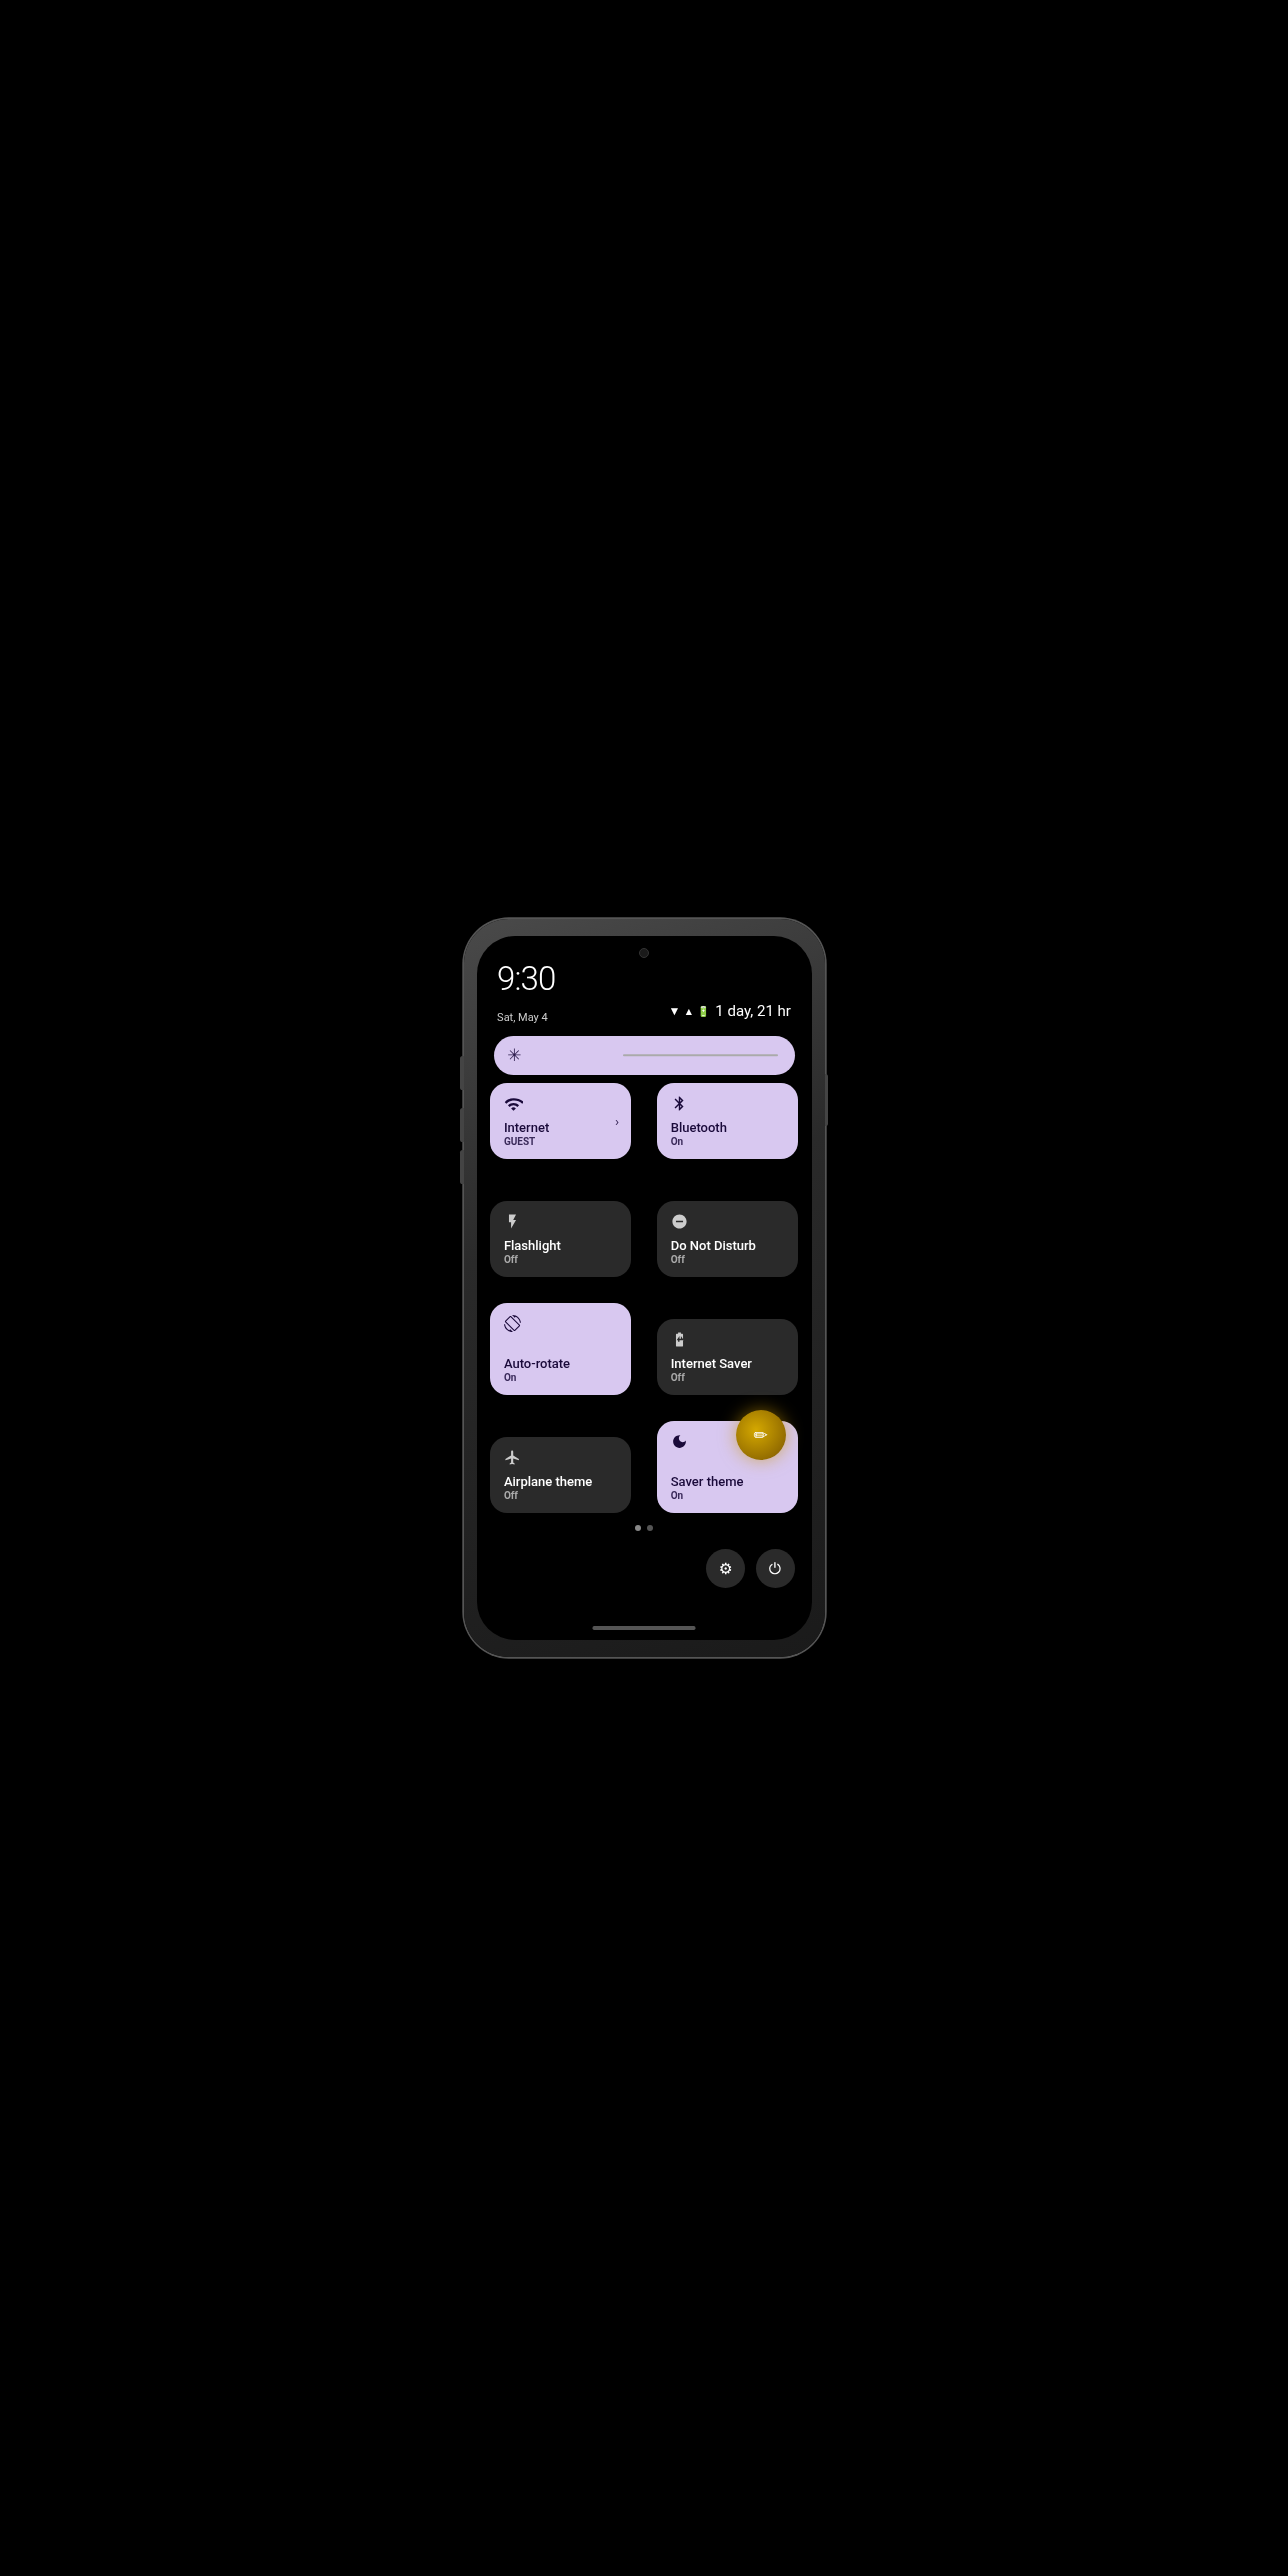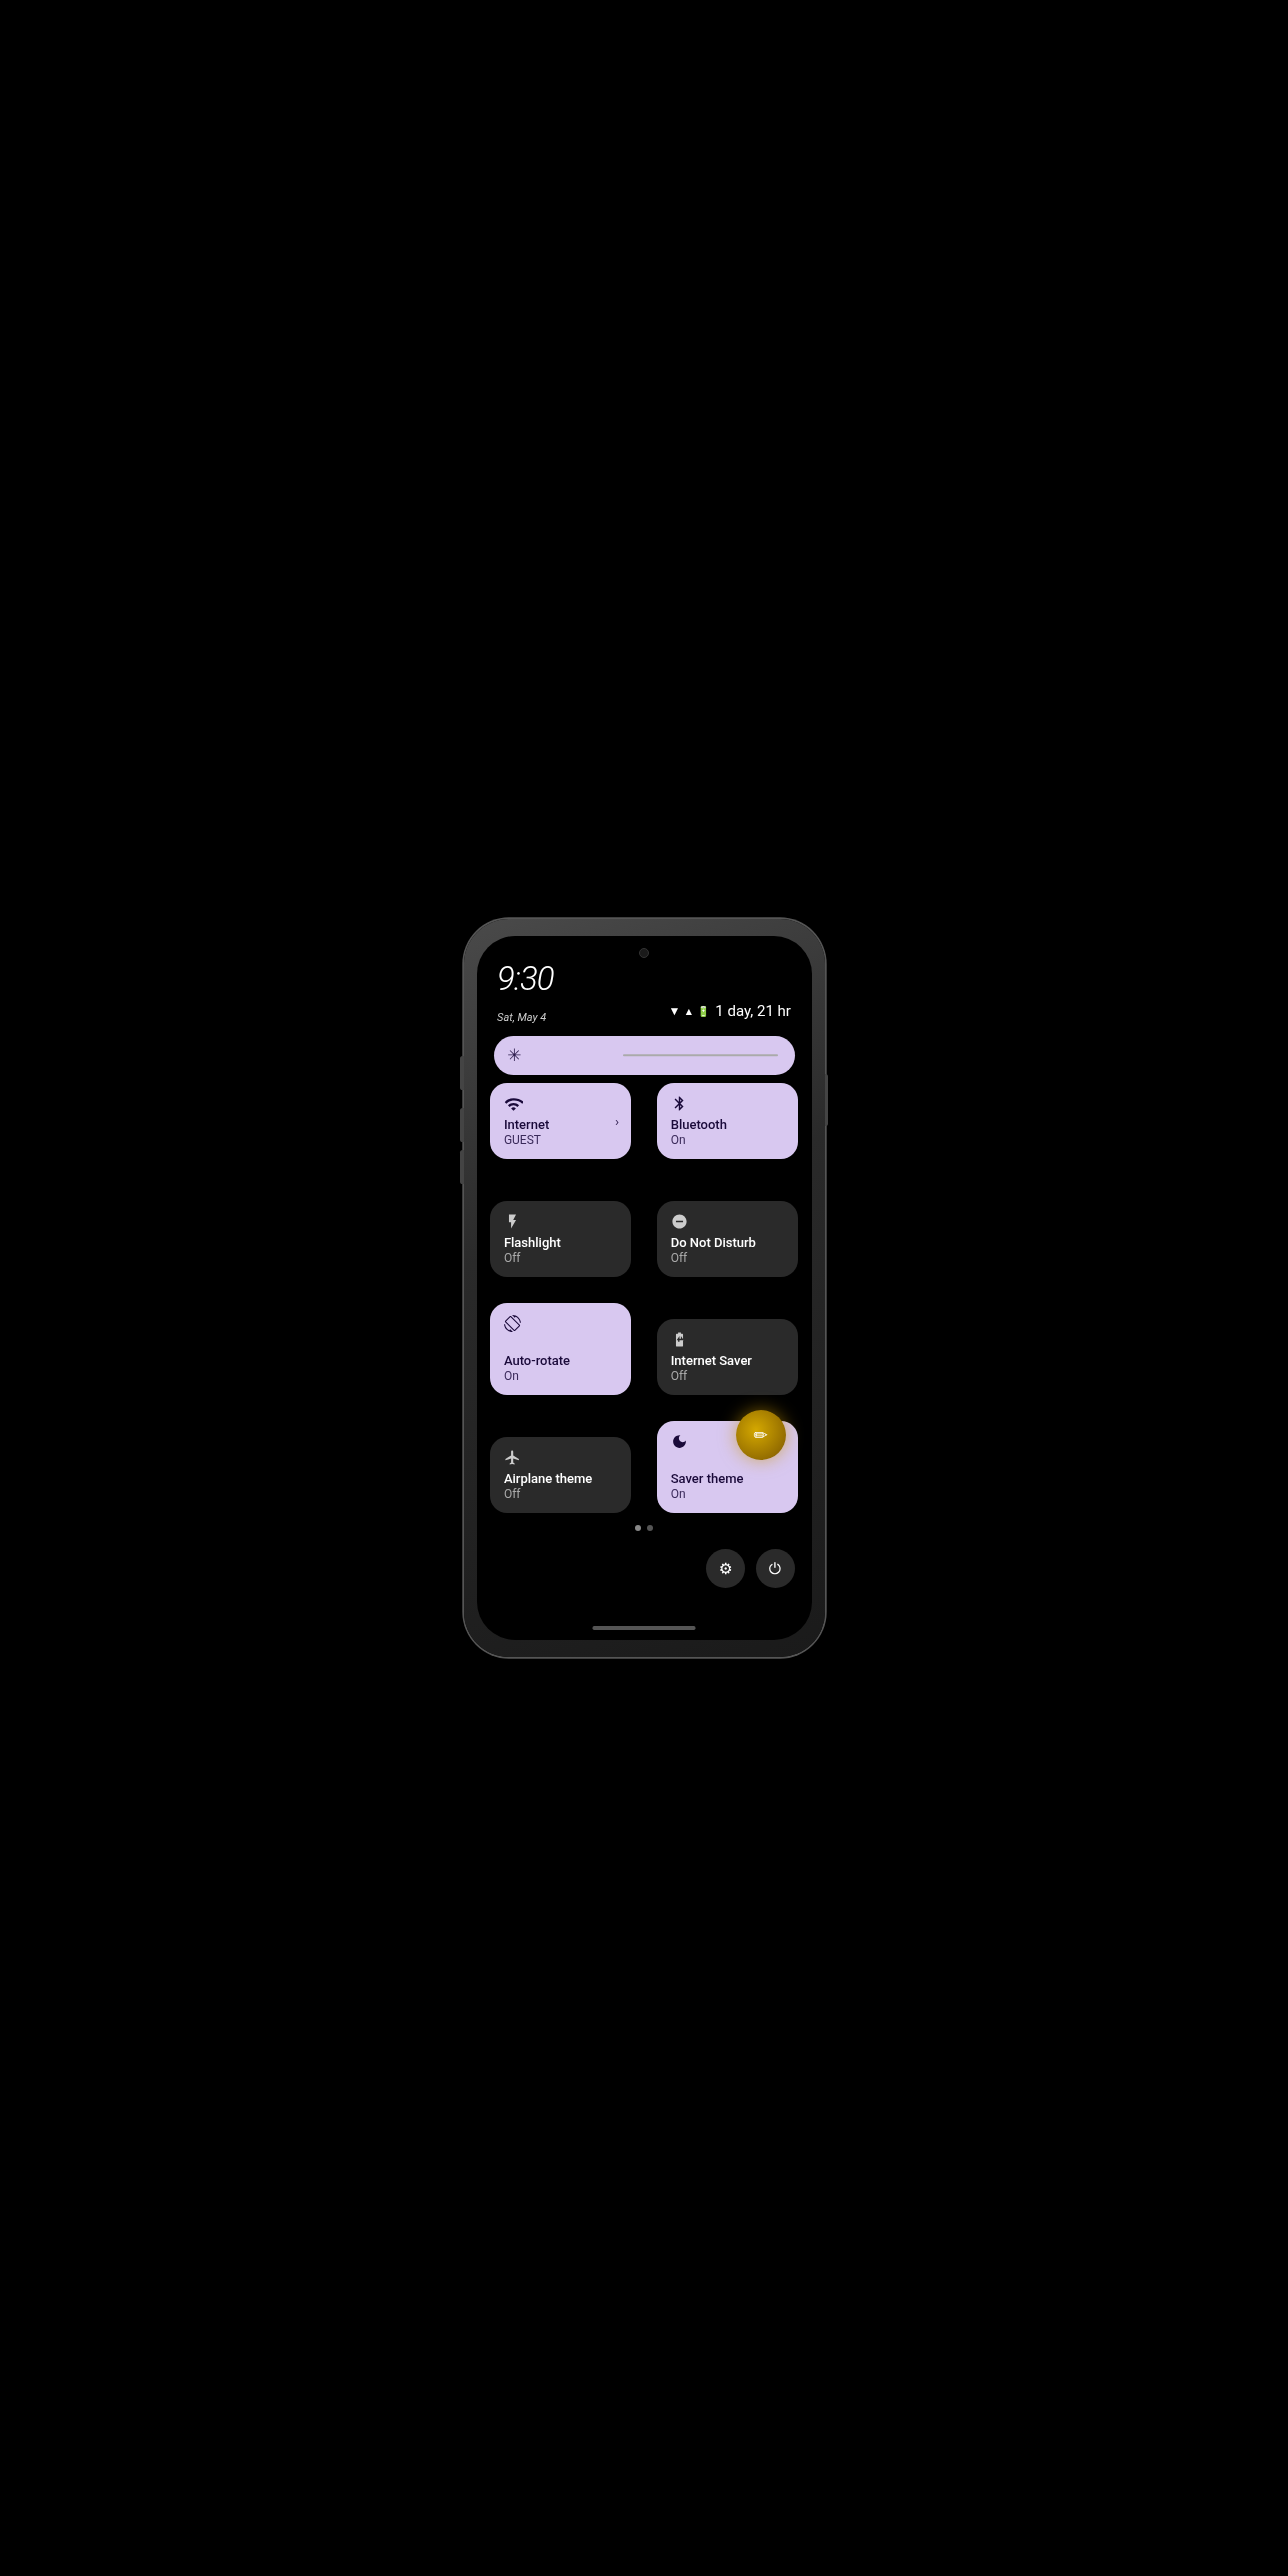--- a/index.html
+++ b/index.html
@@ -73,21 +73,21 @@
       border: 0.9px solid #333;
     }
 
     
     .status-bar {
       display: flex;
       justify-content: space-between;
       align-items: center;
       padding: 0 20.6px 6.9px 20.6px;
     }
-    .time-section { color: #fff; font-style: italic; }
+    .time-section { color: #fff; }
     .time { font-size: 33px; font-weight: 300; letter-spacing: -0.9px; line-height: 1; }
     .date { font-size: 11px; color: #ccc; margin-top: 16px; }
     .status-icons {
       display: flex;
       align-items: center;
       gap: 3.4px;
       color: #fff;
       font-size: 10.3px;
       align-self: flex-end;
       padding-bottom: 3.4px;
@@ -160,22 +160,23 @@
     }
     .tile.active .tile-icon { color: #1a0a3a; }
     .tile.inactive .tile-icon { color: #ccc; }
 
     .tile-label {
       font-size: 13px;
       font-weight: 500;
       line-height: 1.2;
     }
     .tile-sublabel {
-      font-size: 12px;
+      font-size: 10px;
       margin-top: 0.9px;
+      font-weight: bold;
     }
     .tile.active .tile-label { color: #1a0a3a; }
     .tile.active .tile-sublabel { color: #3a2a5a; }
     .tile.inactive .tile-label { color: #fff; }
     .tile.inactive .tile-sublabel { color: #aaa; }
 
     
     .tile-chevron {
       position: absolute;
       right: 12px;

